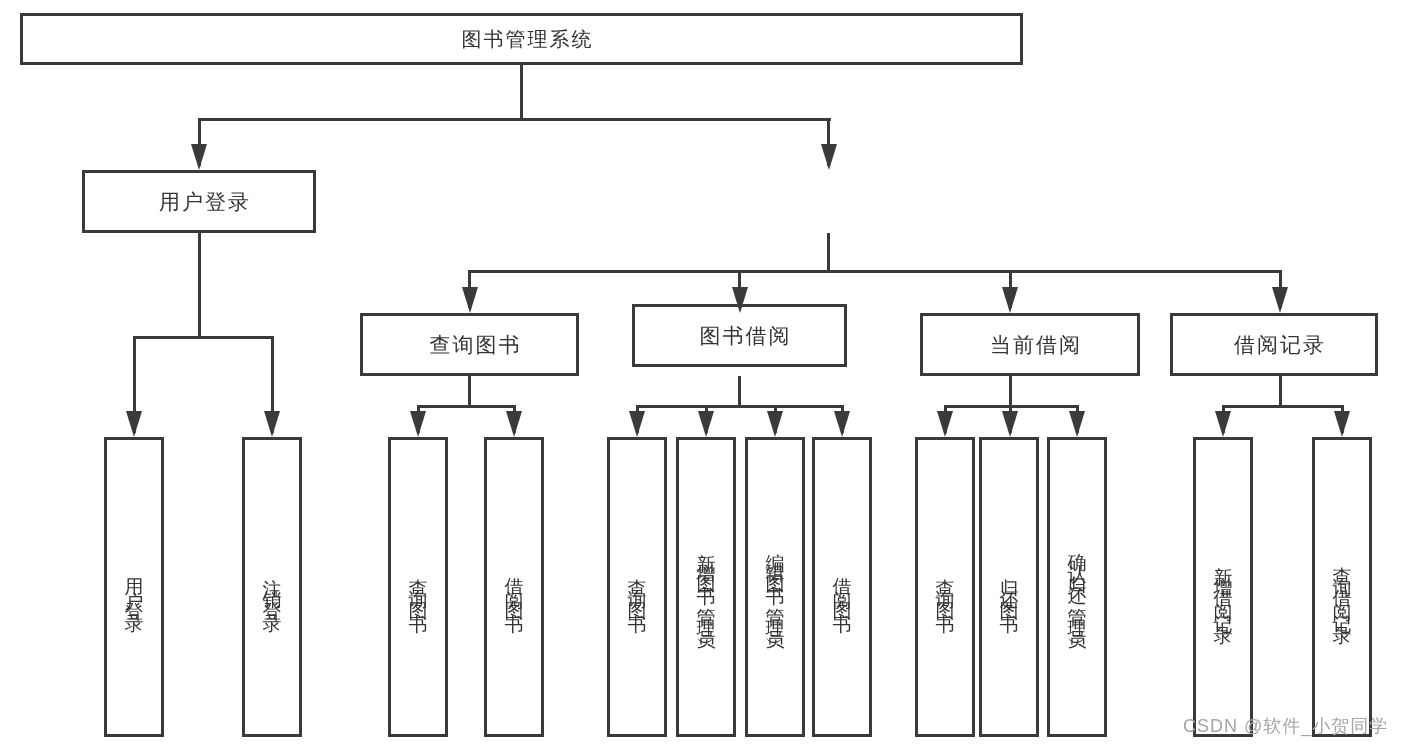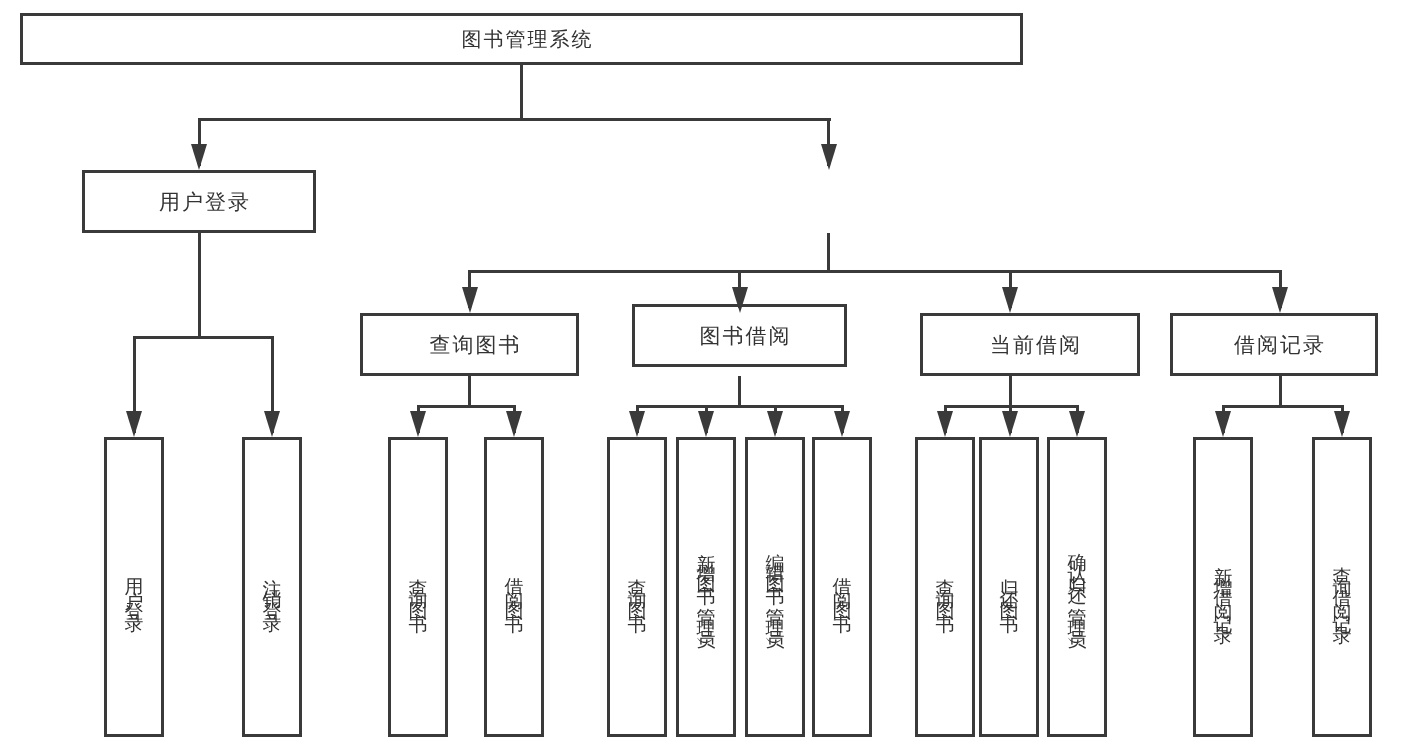--- a/index.html
+++ b/index.html
@@ -130,14 +130,15 @@
   <div class="arrow" style="left:1002px;top:411px;"></div>
   <div class="arrow" style="left:1069px;top:411px;"></div>
 
   <div class="line" style="left:1278.5px;top:376px;width:3px;height:32px;"></div>
   <div class="line" style="left:1221.5px;top:405px;width:122px;height:3px;"></div>
   <div class="line" style="left:1221.5px;top:405px;width:3px;height:28px;"></div>
   <div class="line" style="left:1340.5px;top:405px;width:3px;height:28px;"></div>
   <div class="arrow" style="left:1215px;top:411px;"></div>
   <div class="arrow" style="left:1334px;top:411px;"></div>
 
+  <div class="watermark">CSDN @软件_小贺同学</div>
 
 </div>
 
 </body></html>

